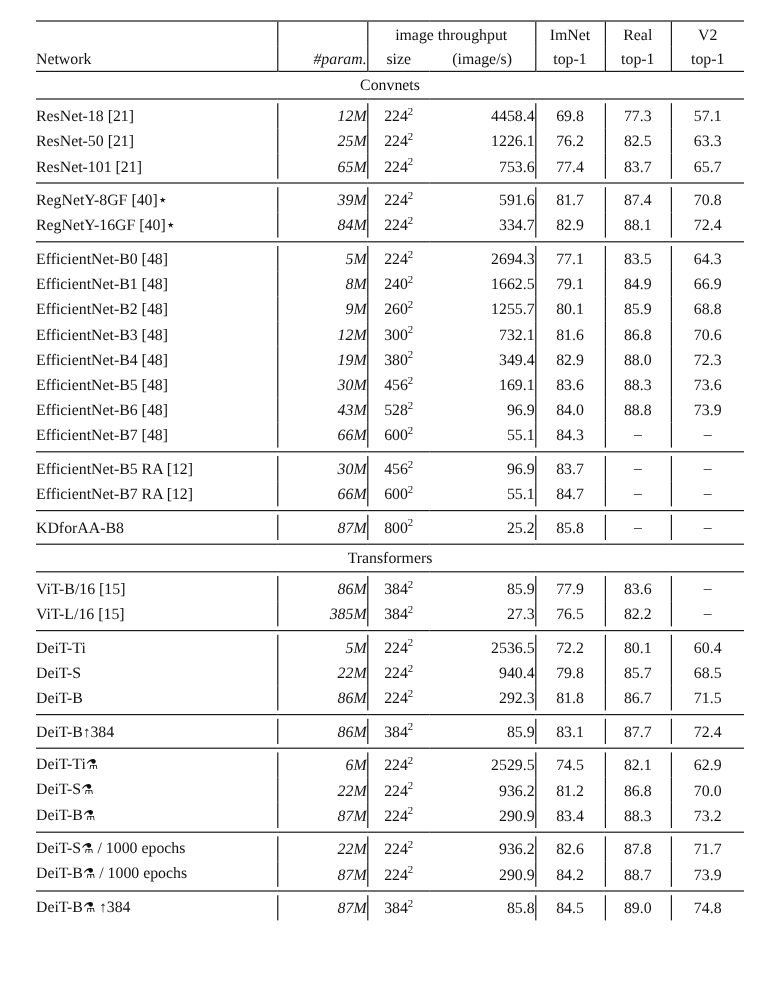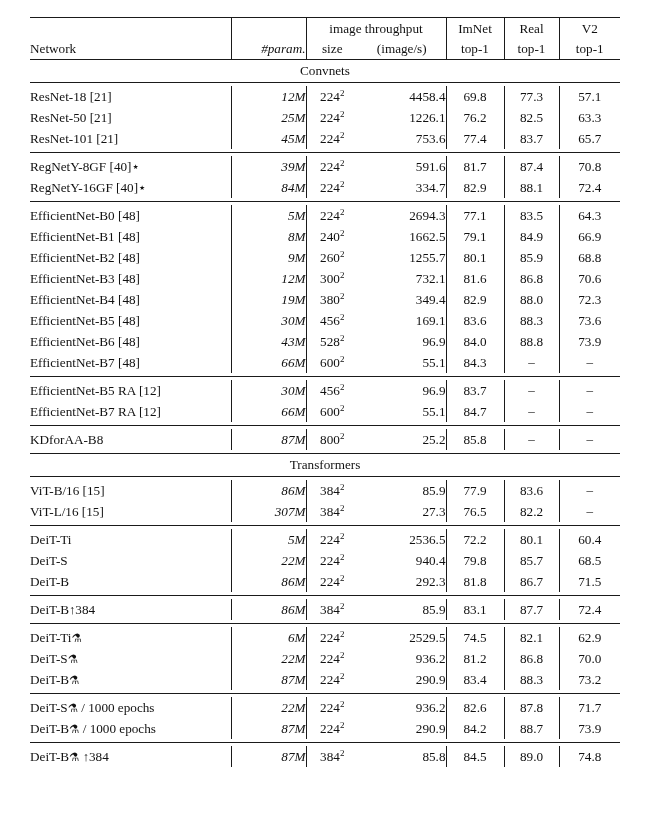--- a/index.html
+++ b/index.html
@@ -188,21 +188,21 @@
           <td class="c-net">ResNet-50 [21]</td>
           <td class="c-param">25M</td>
           <td class="c-size">224<sup>2</sup></td>
           <td class="c-thr">1226.1</td>
           <td class="c-imnet">76.2</td>
           <td class="c-real">82.5</td>
           <td class="c-v2">63.3</td>
         </tr>
         <tr class="data-row">
           <td class="c-net">ResNet-101 [21]</td>
-          <td class="c-param">45M</td>
+          <td class="c-param">65M</td>
           <td class="c-size">224<sup>2</sup></td>
           <td class="c-thr">753.6</td>
           <td class="c-imnet">77.4</td>
           <td class="c-real">83.7</td>
           <td class="c-v2">65.7</td>
         </tr>
         <tr class="spacer-row-sm">
           <td colspan="7"></td>
         </tr>
         <tr class="rule-mid">
@@ -374,21 +374,21 @@
           <td class="c-net">ViT-B/16 [15]</td>
           <td class="c-param">86M</td>
           <td class="c-size">384<sup>2</sup></td>
           <td class="c-thr">85.9</td>
           <td class="c-imnet">77.9</td>
           <td class="c-real">83.6</td>
           <td class="c-v2"><span class="dash">–</span></td>
         </tr>
         <tr class="data-row">
           <td class="c-net">ViT-L/16 [15]</td>
-          <td class="c-param">307M</td>
+          <td class="c-param">385M</td>
           <td class="c-size">384<sup>2</sup></td>
           <td class="c-thr">27.3</td>
           <td class="c-imnet">76.5</td>
           <td class="c-real">82.2</td>
           <td class="c-v2"><span class="dash">–</span></td>
         </tr>
         <tr class="spacer-row-sm">
           <td colspan="7"></td>
         </tr>
         <tr class="rule-mid">

